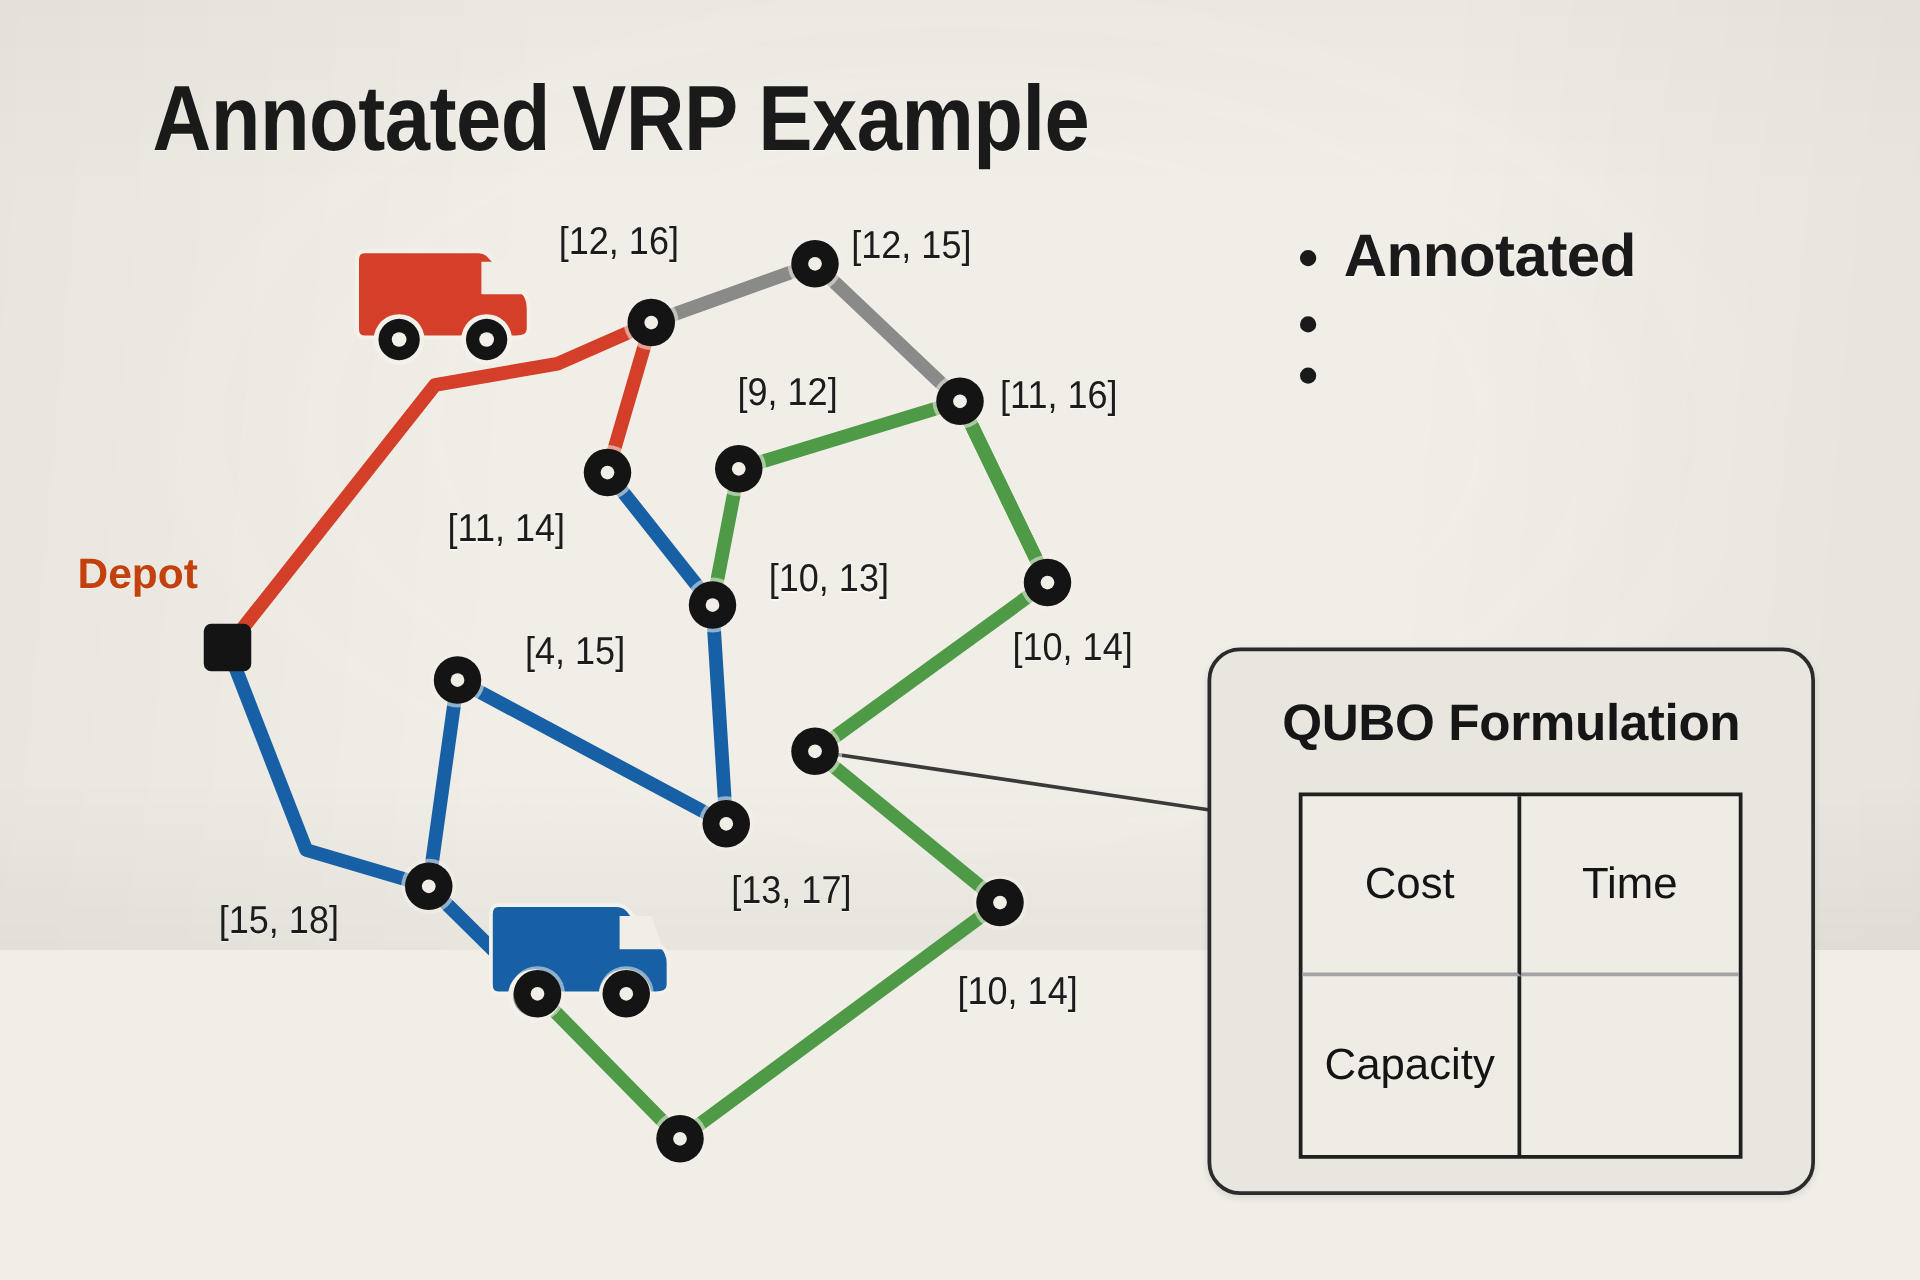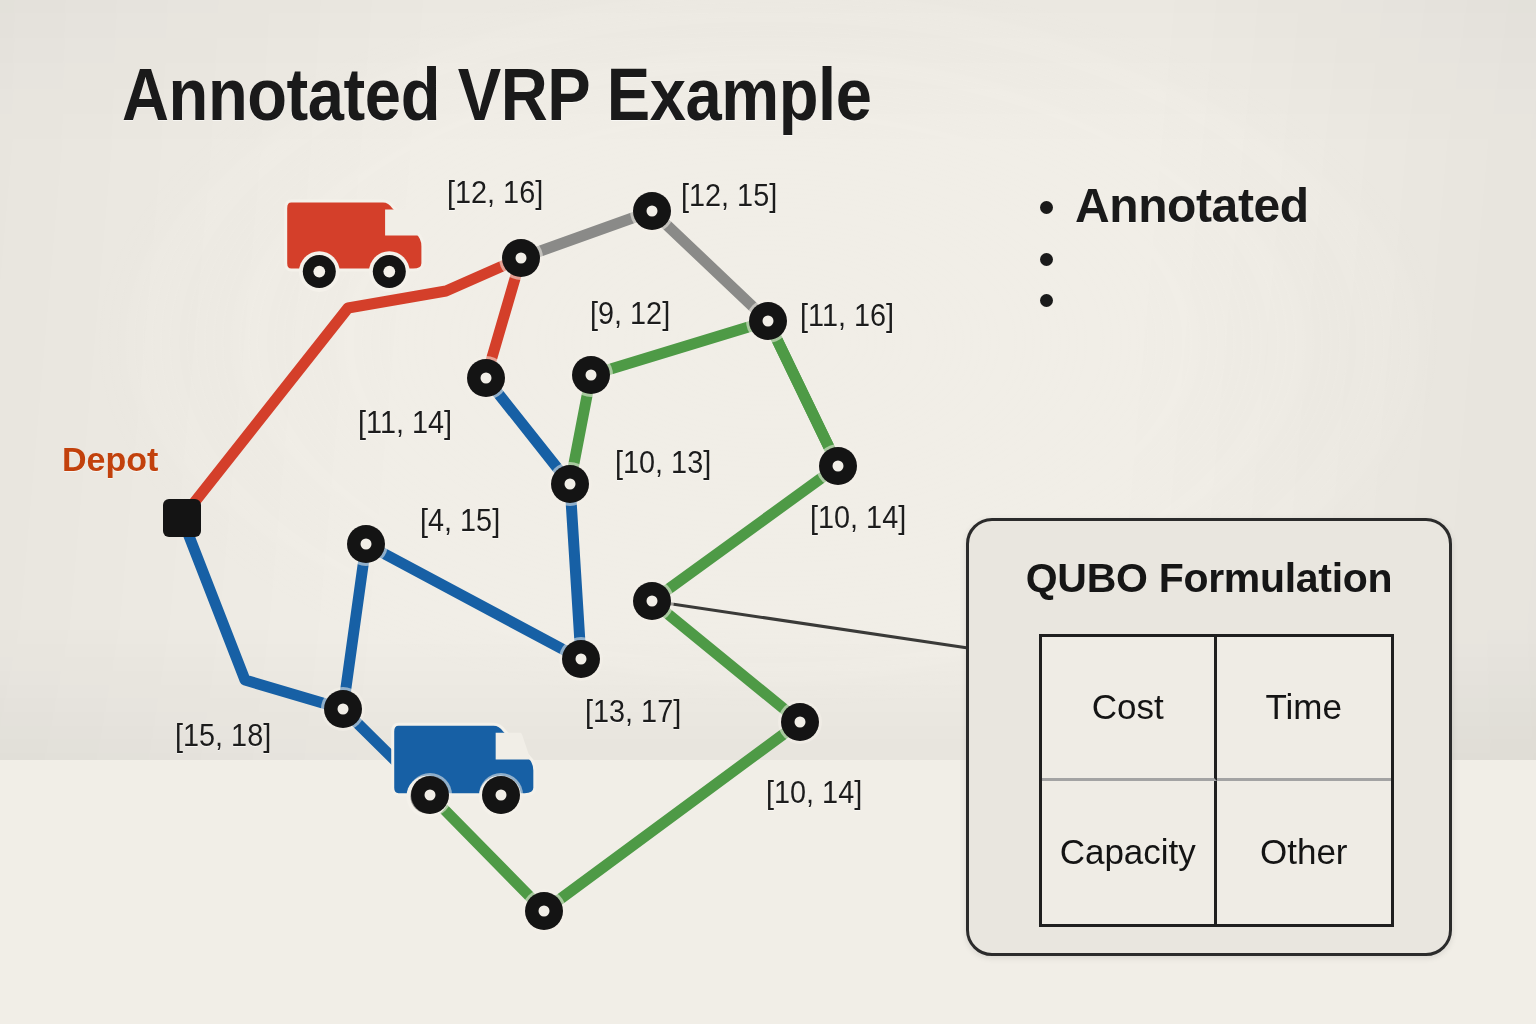--- a/index.html
+++ b/index.html
@@ -316,17 +316,16 @@
         <span class="bullet-dot"></span>
       </div>
     </div>
 
   <div id="qubo-panel">
     <div id="qubo-title">QUBO Formulation</div>
     <div id="qubo-grid">
         <div class="qubo-cell">Cost</div>
         <div class="qubo-cell">Time</div>
         <div class="qubo-cell">Capacity</div>
-        <div class="qubo-cell">Other</div>
       </div>
   </div>
 
 </div>
 
 </body></html>

